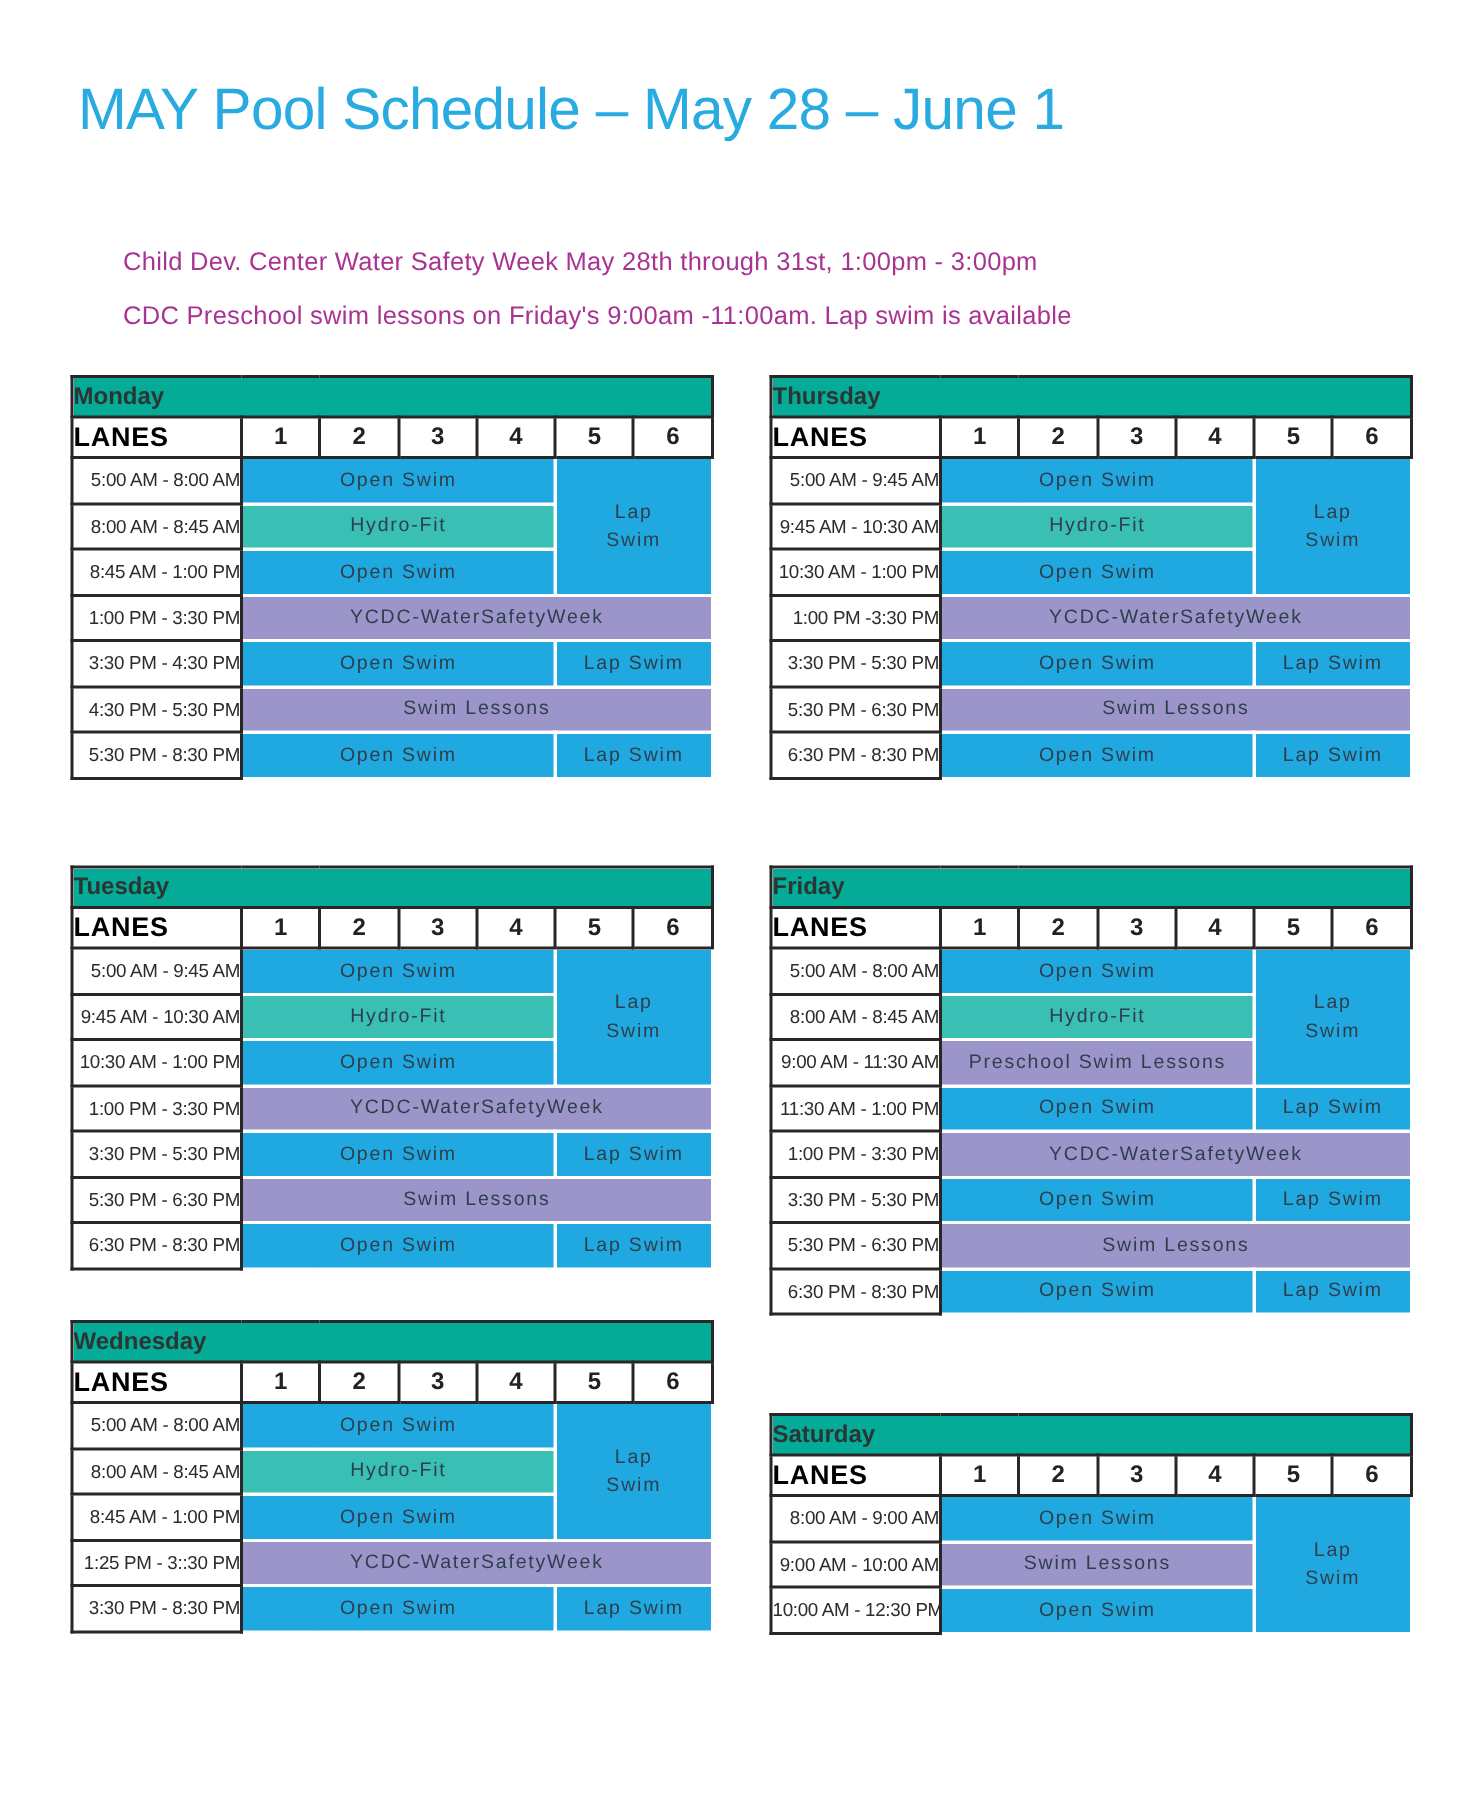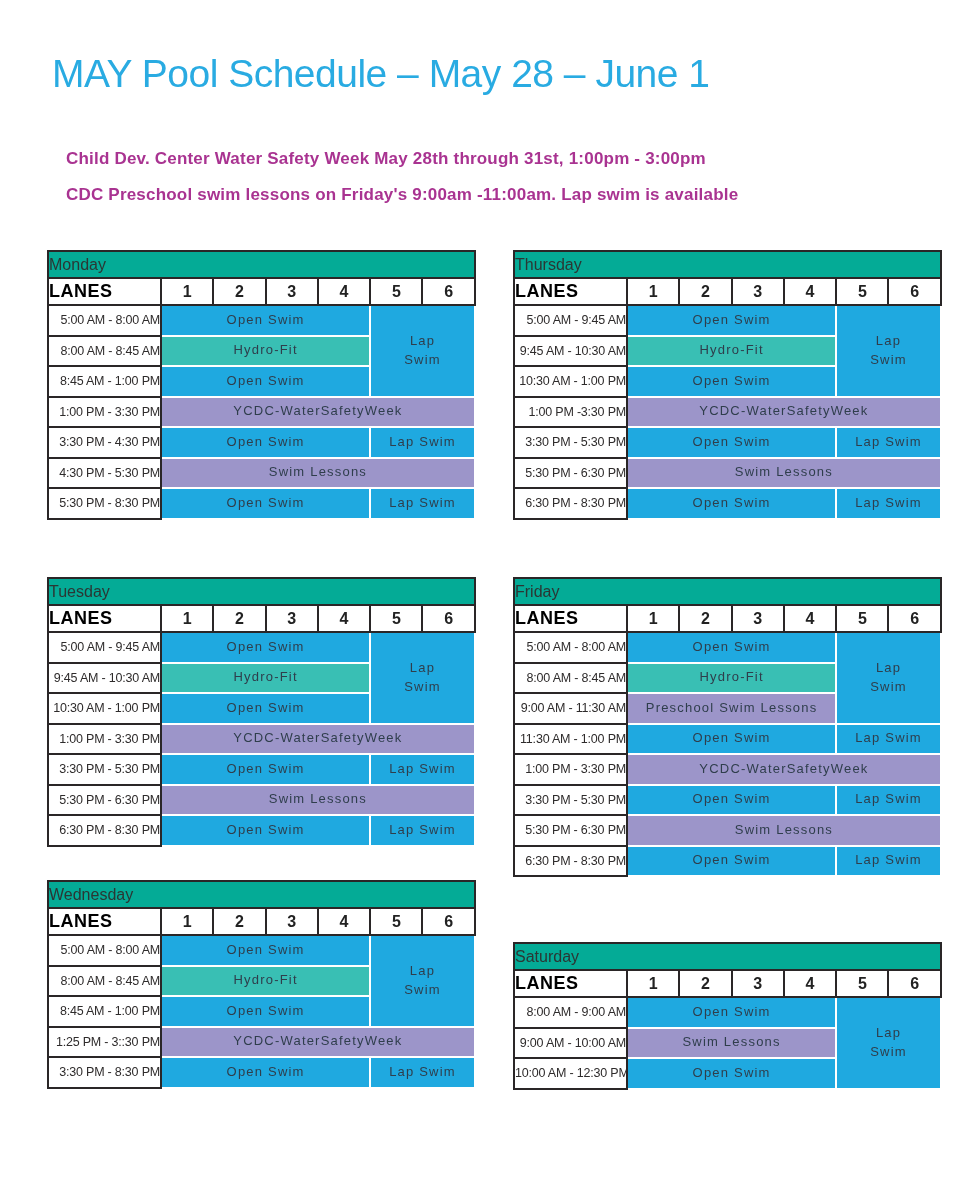--- a/index.html
+++ b/index.html
@@ -14,40 +14,40 @@
     position:absolute;left:52px;top:52px;margin:0;
     font-size:39px;font-weight:normal;letter-spacing:-0.5px;
     color:var(--title-blue);
   }
   .subtitle{
     position:absolute;left:52px;top:104px;margin:0;
     font-size:17px;font-weight:bold;
     color:var(--magenta-bold);
   }
   .note{
-    position:absolute;left:66px;margin:0;
-    font-size:17px;font-weight:700;letter-spacing:0.2px;
+    position:absolute;left:66px;margin:16px;
+    font-size:17px;font-weight:400;letter-spacing:0.2px;
     color:var(--magenta-note);
   }
   .note-1{top:149px;}
   .note-2{top:185px;}
 
   table.sched{
     position:absolute;
     width:427px;
     border-collapse:collapse;
     table-layout:fixed;
   }
   table.sched td{overflow:hidden;padding:0;}
   td.day-header{
     height:25px;
     background:var(--teal-header);
     border:2px solid var(--border-dark);
     color:var(--day-text);
-    font-size:16px;font-weight:normal;
+    font-size:16px;font-weight:bold;
     padding-left:9px;
   }
   td.lanes-label{
     height:25px;background:#fff;
     border:2px solid var(--border-dark);
     color:#000000;font-size:18px;font-weight:bold;
     padding-left:9px;letter-spacing:0.5px;
   }
   td.lane-num{
     height:25px;background:#fff;

